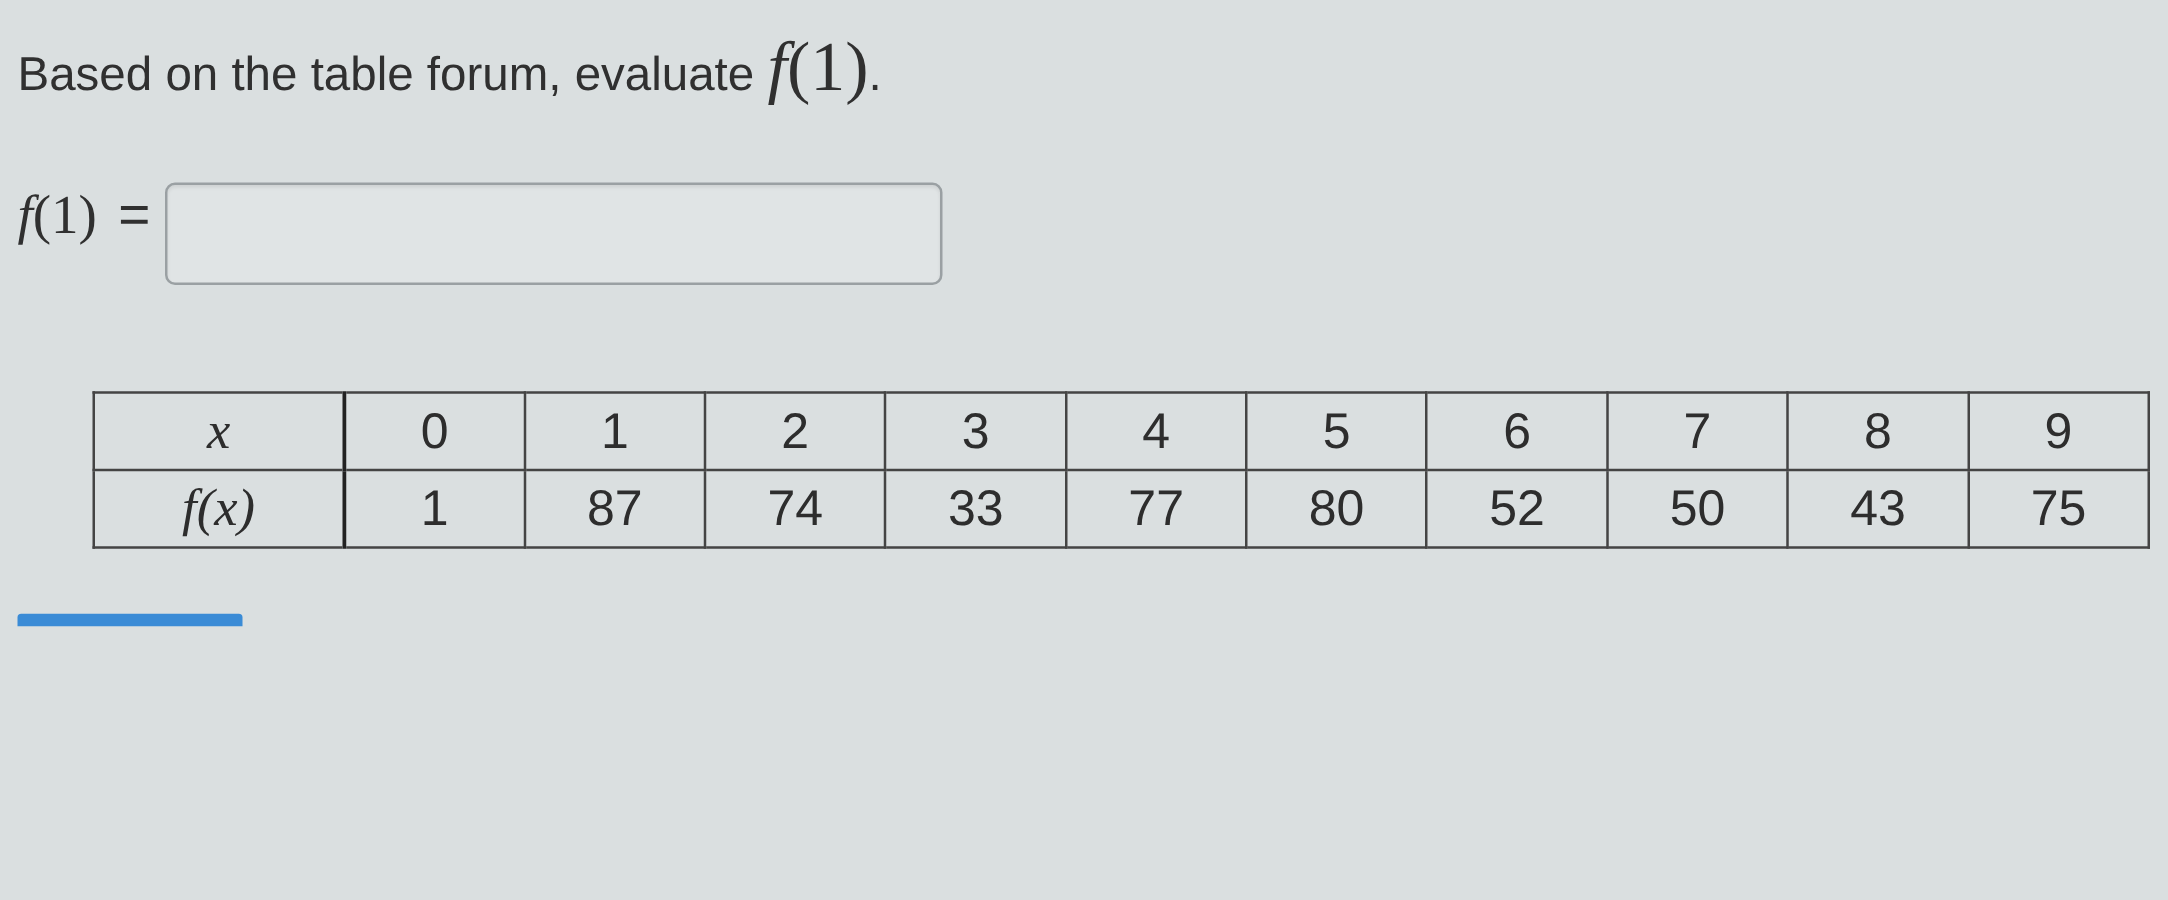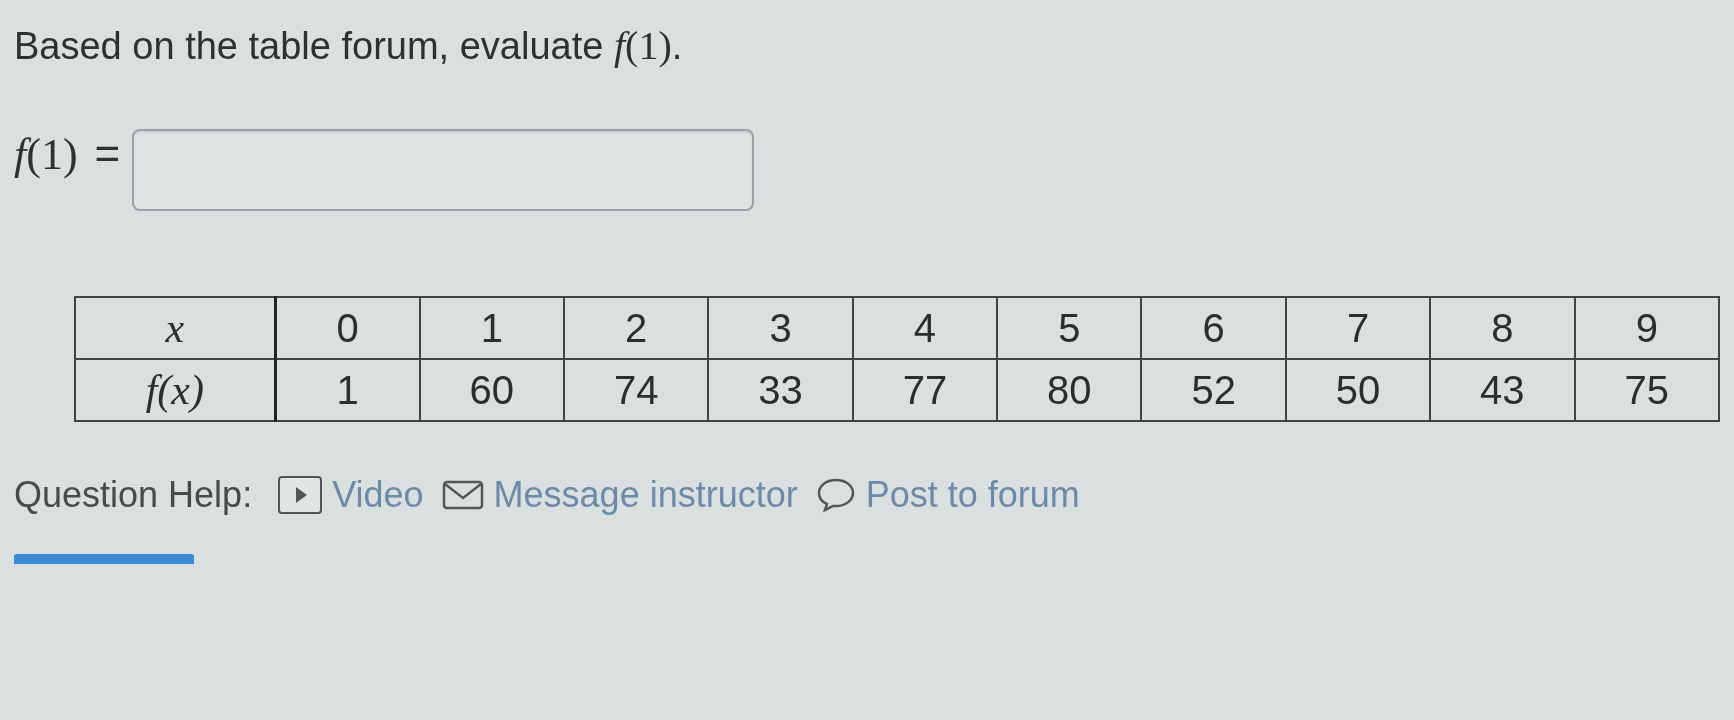--- a/index.html
+++ b/index.html
@@ -16,21 +16,21 @@
     padding: 22px 14px 0 14px;
   }
   .question-text {
     font-size: 38px;
     color: #303030;
     margin-bottom: 60px;
   }
   .question-text .math {
     font-family: Georgia, "Times New Roman", serif;
     font-style: italic;
-    font-size: 40px;
+    font-size: 56px;
   }
   .question-text .math .num {
     font-style: normal;
   }
 
   .answer-row {
     display: flex;
     align-items: flex-start;
     font-size: 44px;
     color: #303030;
@@ -170,53 +170,28 @@
       <td class="val-cell">6</td>
       <td class="val-cell">7</td>
       <td class="val-cell">8</td>
       <td class="val-cell">9</td>
     </tr>
     <tr>
       <td class="head-cell">
         <span><i>f</i>(<i>x</i>)</span>
       </td>
       <td class="val-cell">1</td>
-      <td class="val-cell">60</td>
+      <td class="val-cell">87</td>
       <td class="val-cell">74</td>
       <td class="val-cell">33</td>
       <td class="val-cell">77</td>
       <td class="val-cell">80</td>
       <td class="val-cell">52</td>
       <td class="val-cell">50</td>
       <td class="val-cell">43</td>
       <td class="val-cell">75</td>
     </tr>
   </tbody>
     </table>
 
-  <div class="help-row">
-    <span class="label">Question Help:</span>
-
-    <span class="help-link">
-      <span class="icon-box">
-        <span class="icon-play"></span>
-      </span>
-      <span>Video</span>
-    </span>
-
-    <span class="help-link">
-      <svg class="icon-mail" viewBox="0 0 42 30">
-        <rect x="2" y="2" width="38" height="26" rx="3" fill="none" stroke="#555" stroke-width="2.5"></rect>
-        <path d="M3 4 L21 18 L39 4" fill="none" stroke="#555" stroke-width="2.5"></path>
-      </svg>
-      <span>Message instructor</span>
-    </span>
-
-    <span class="help-link">
-      <svg class="icon-bubble" viewBox="0 0 40 36">
-        <path d="M20 3 C10 3 3 9 3 16 C3 21 6 25 11 27 L9 33 L17 29 C18 29 19 29 20 29 C30 29 37 23 37 16 C37 9 30 3 20 3 Z" fill="none" stroke="#555" stroke-width="2.5"></path>
-      </svg>
-      <span>Post to forum</span>
-    </span>
-  </div>
 
   <div class="sub-btn"></div>
 </div>
 
 </body></html>

